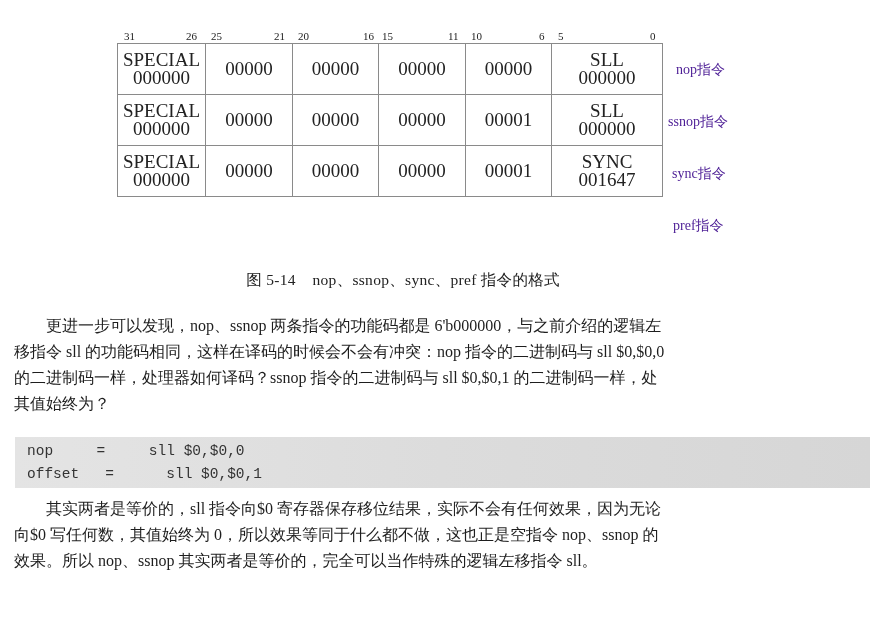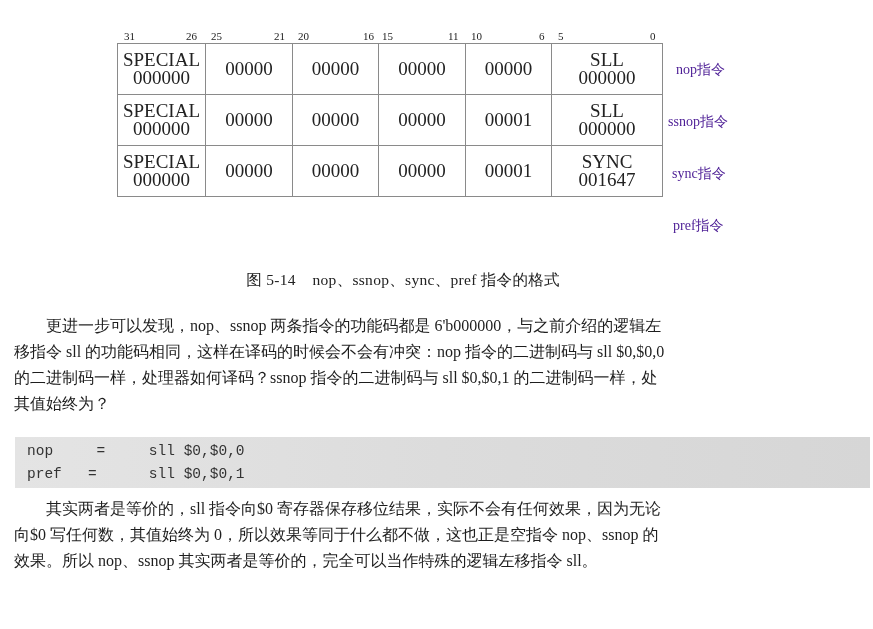--- a/index.html
+++ b/index.html
@@ -162,20 +162,20 @@
 
 <div class="para" style="top:313px;">
   <span class="line">　　更进一步可以发现，nop、ssnop 两条指令的功能码都是 6'b000000，与之前介绍的逻辑左</span>
   <span class="line">移指令 sll 的功能码相同，这样在译码的时候会不会有冲突：nop 指令的二进制码与 sll $0,$0,0</span>
   <span class="line">的二进制码一样，处理器如何译码？ssnop 指令的二进制码与 sll $0,$0,1 的二进制码一样，处</span>
   <span class="line">其值始终为？</span>
 </div>
 
 <div class="code">
   <span class="cl" style="top:3px;">nop     =     sll $0,$0,0</span>
-  <span class="cl" style="top:26px;">pref   =      sll $0,$0,1</span>
+  <span class="cl" style="top:26px;">offset   =      sll $0,$0,1</span>
 </div>
 
 <div class="para" style="top:496px;">
   <span class="line">　　其实两者是等价的，sll 指令向$0 寄存器保存移位结果，实际不会有任何效果，因为无论</span>
   <span class="line">向$0 写任何数，其值始终为 0，所以效果等同于什么都不做，这也正是空指令 nop、ssnop 的</span>
   <span class="line">效果。所以 nop、ssnop 其实两者是等价的，完全可以当作特殊的逻辑左移指令 sll。</span>
 </div>
 
 </body></html>

